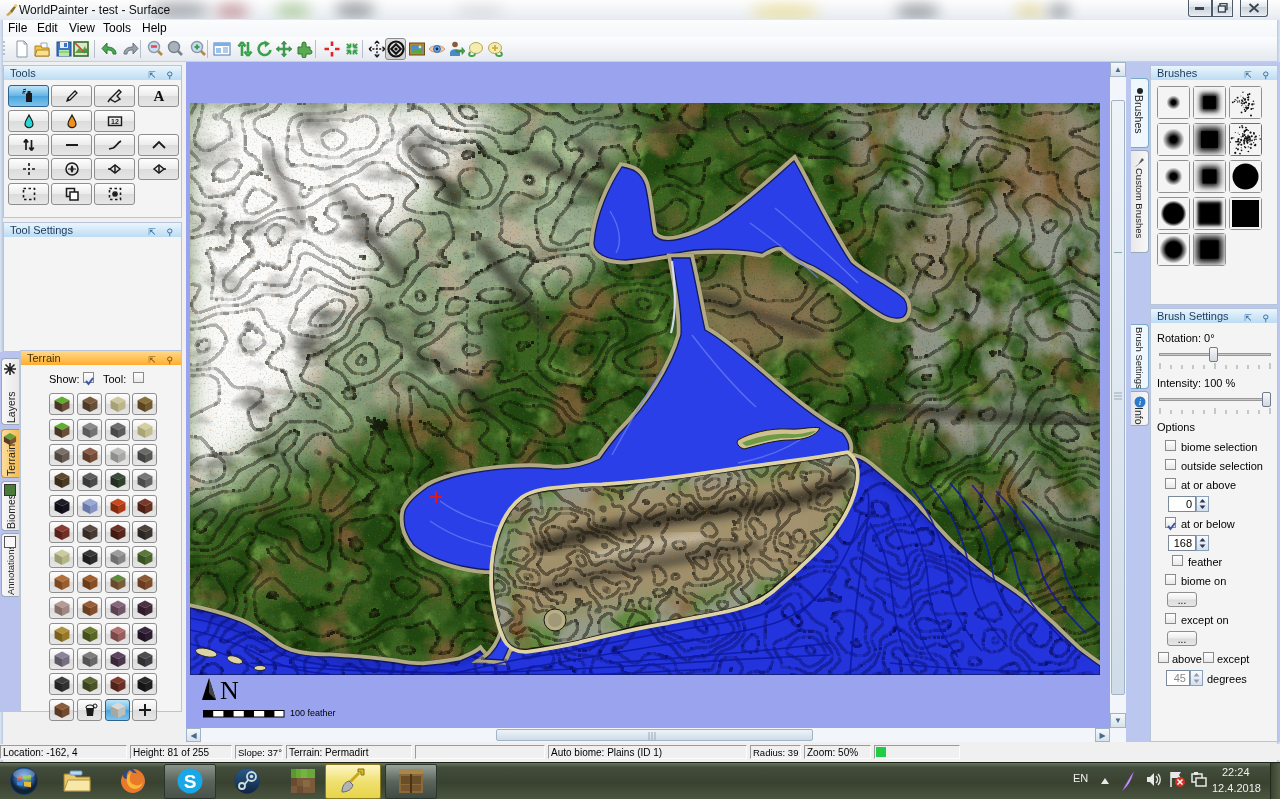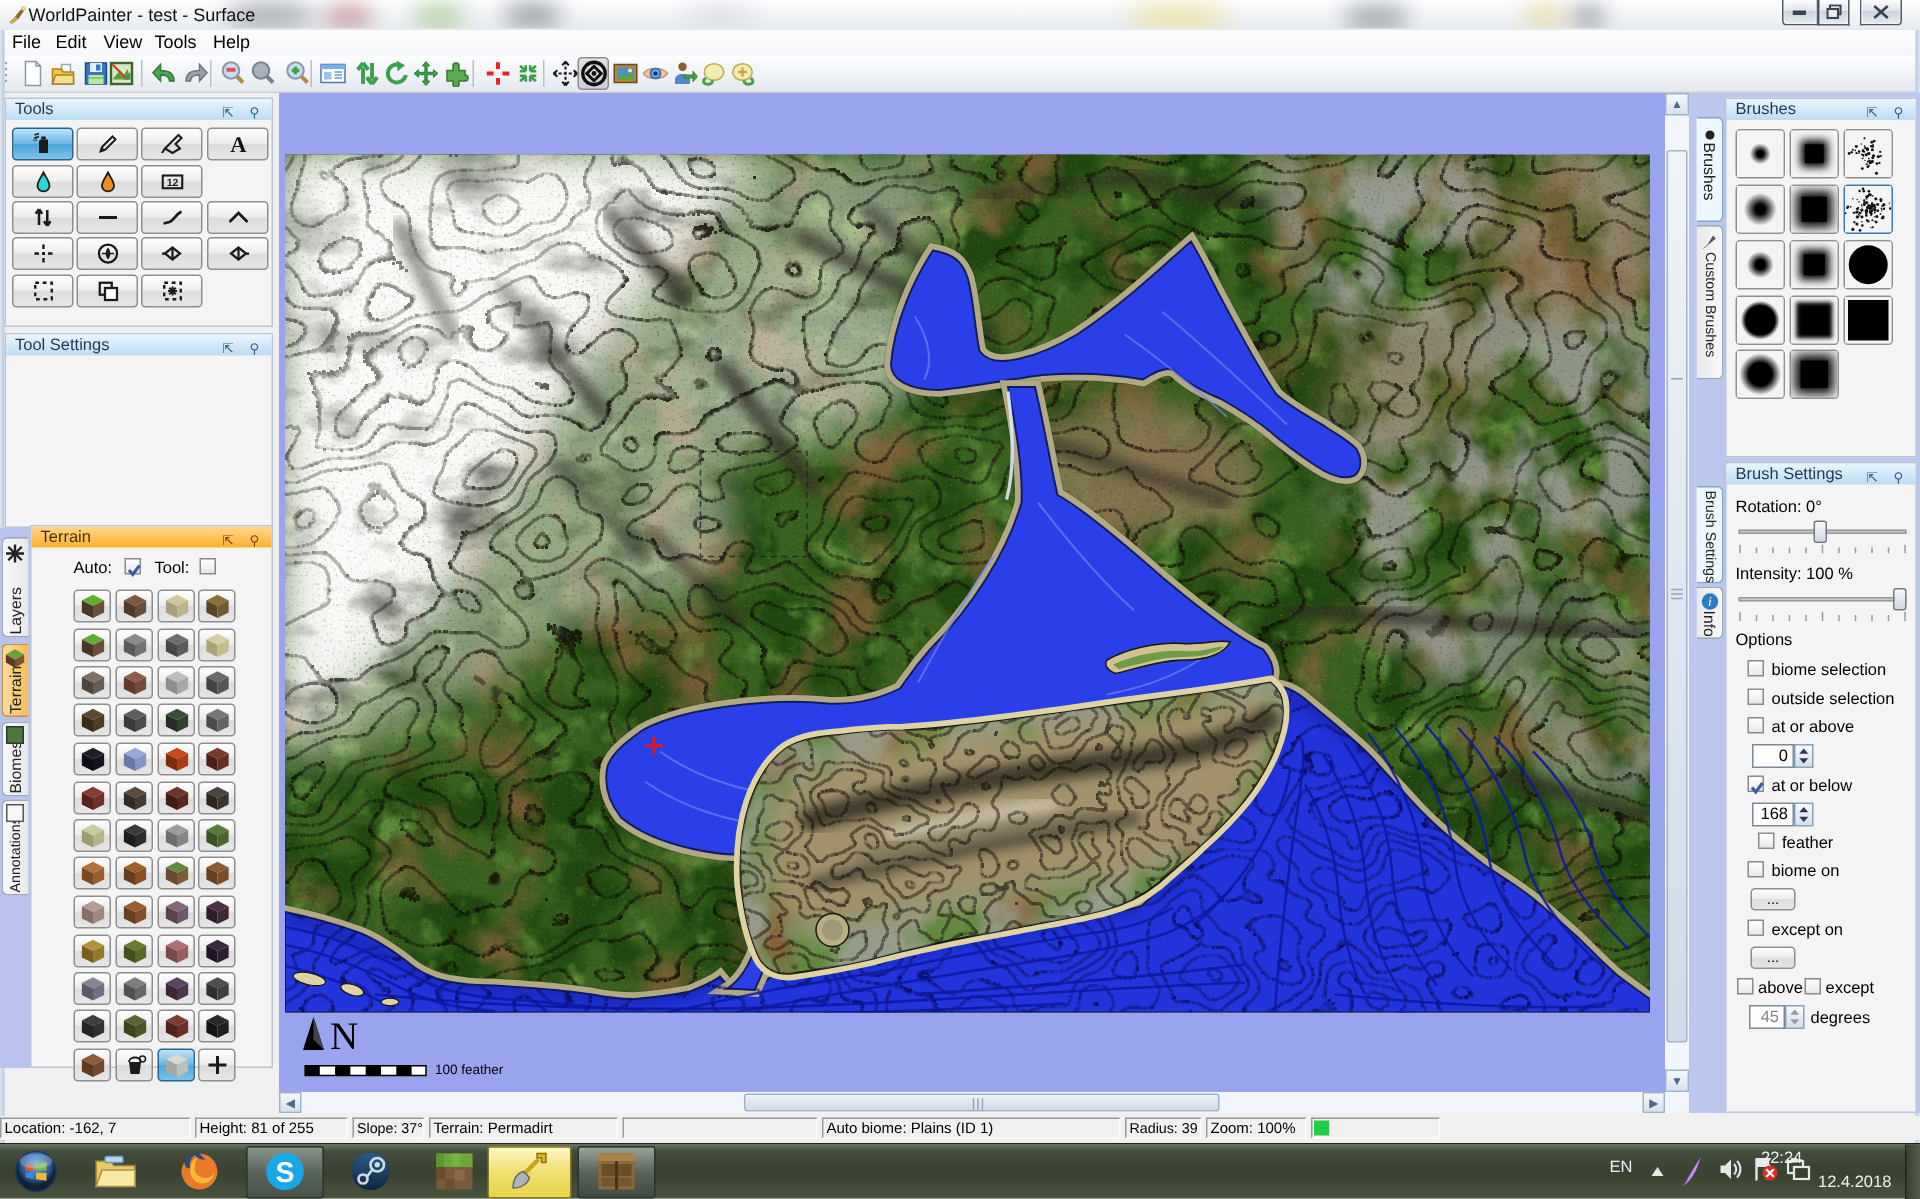--- a/index.html
+++ b/index.html
@@ -324,21 +324,21 @@
         <rect x="2.5" y="2.5" width="11" height="11" fill="none" stroke="#1a1a1a" stroke-width="1.6" stroke-dasharray="2.5,2.5"></rect>
         <path d="M8,5 L8,11 M5,8 L11,8 M5.8,5.8 L10.2,10.2 M10.2,5.8 L5.8,10.2" stroke="#1a1a1a" stroke-width="1.3"></path>
       </svg>
     </div>
 </div>
 <div class="panel" style="left:3px;top:222px;width:179px;height:130px">
   <div class="phead">Tool Settings<span class="picons">⇱ ⚲</span></div>
 </div>
 <div class="panel" id="terrainPanel" style="left:20px;top:350px;width:162px;height:362px">
   <div class="phead orange">Terrain<span class="picons" style="color:#7a4a00">⇱ ⚲</span></div>
-  <span class="lbl" style="left:28px;top:22px">Auto:</span>
+  <span class="lbl" style="left:28px;top:22px">Show:</span>
   <span class="cb" style="left:62px;top:21px"><svg width="11" height="11" viewBox="0 0 11 11">
         <path d="M2,5 L4.5,8 L9,2" fill="none" stroke="#3a5aa8" stroke-width="2"></path>
       </svg></span>
   <span class="lbl" style="left:82px;top:22px">Tool:</span>
   <span class="cb" style="left:112px;top:21px"></span>
   <div class="btn" style="left:28px;top:42px;width:25px;height:22px">
       <svg width="17" height="17" viewBox="0 0 16 16">
         <path d="M8,1 L15,4.5 L8,8 L1,4.5 Z" fill="#5fae2e"></path>
         <path d="M1,4.5 L8,8 L8,15.5 L1,12 Z" fill="#4a3628"></path>
         <path d="M15,4.5 L8,8 L8,15.5 L15,12 Z" fill="#6a4e38"></path>
@@ -1341,28 +1341,28 @@
 <div class="vtabR" style="left:1131px;top:324px;width:18px;height:65px;background:#eef7fd;border-color:#7aa8c8"></div>
 <span class="vtxtR" style="left:1145px;top:327px;font-size:9.5px">Brush Settings</span>
 <div class="vtabR" style="left:1131px;top:391px;width:18px;height:35px"></div>
 <span class="vtxtR" style="left:1145px;top:407px">Info</span>
 <div class="abs" style="left:1134px;top:394px;width:12px;height:12px"><svg viewBox="0 0 12 12">
       <circle cx="6" cy="6" r="5.5" fill="#2a7ac8"></circle>
       <text x="6" y="9" text-anchor="middle" font-size="9" fill="#fff" font-family="Liberation Serif,serif" font-style="italic">i</text>
     </svg></div>
 
 <div id="status">
-  <div class="sfield" style="left:0px;width:127px">Location: -162, 7</div>
+  <div class="sfield" style="left:0px;width:127px">Location: -162, 4</div>
   <div class="sfield" style="left:130px;width:102px">Height: 81 of 255</div>
   <div class="sfield" style="left:235px;width:48px;font-size:9.5px">Slope: 37°</div>
   <div class="sfield" style="left:286px;width:126px">Terrain: Permadirt</div>
   <div class="sfield" style="left:415px;width:130px"></div>
   <div class="sfield" style="left:548px;width:199px">Auto biome: Plains (ID 1)</div>
   <div class="sfield" style="left:750px;width:51px;font-size:9.5px">Radius: 39</div>
-  <div class="sfield" style="left:804px;width:67px">Zoom: 100%</div>
+  <div class="sfield" style="left:804px;width:67px">Zoom: 50%</div>
   <div class="sfield" style="left:874px;width:86px">
       <span class="abs" style="left:1px;top:1px;width:10px;height:10px;background:#22cc44"></span>
     </div>
 </div>
 
 <div id="taskbar">
 
   <svg class="abs" style="left:8px;top:2px" width="32" height="32" viewBox="0 0 32 32">
     <circle cx="16" cy="16" r="14" fill="#1a3a6a"></circle>
       <circle cx="16" cy="16" r="13" fill="url(#orbg)"></circle>
@@ -1457,16 +1457,16 @@
       <path d="M3,2 L3,17" stroke="#e8e8e8" stroke-width="1.6"></path>
       <path d="M3,2 L13,2 L11,5 L13,8 L3,8 Z" fill="#e8e8e8"></path>
       <circle cx="12" cy="12" r="5" fill="#d83020"></circle>
       <path d="M9.5,9.5 L14.5,14.5 M14.5,9.5 L9.5,14.5" stroke="#fff" stroke-width="1.5"></path>
     </svg>
   <svg class="abs" style="left:1191px;top:8px" width="17" height="16" viewBox="0 0 17 16">
       <rect x="1" y="3" width="10" height="8" fill="none" stroke="#e8e8e8" stroke-width="1.5"></rect>
       <rect x="5" y="7" width="10" height="8" fill="#39422f" stroke="#e8e8e8" stroke-width="1.5"></rect>
       <rect x="3" y="1" width="4" height="3" fill="#e8e8e8"></rect>
     </svg>
-  <span class="tktext" style="left:1174px;top:3px">22:24</span>
+  <span class="tktext" style="left:1222px;top:3px">22:24</span>
   <span class="tktext" style="left:1212px;top:19px">12.4.2018</span>
   <div class="abs" style="left:1270px;top:0;width:10px;height:37px;background:linear-gradient(90deg,#39422f,#555f48);border-left:1px solid #202818"></div>
 </div>
 
 </body></html>

